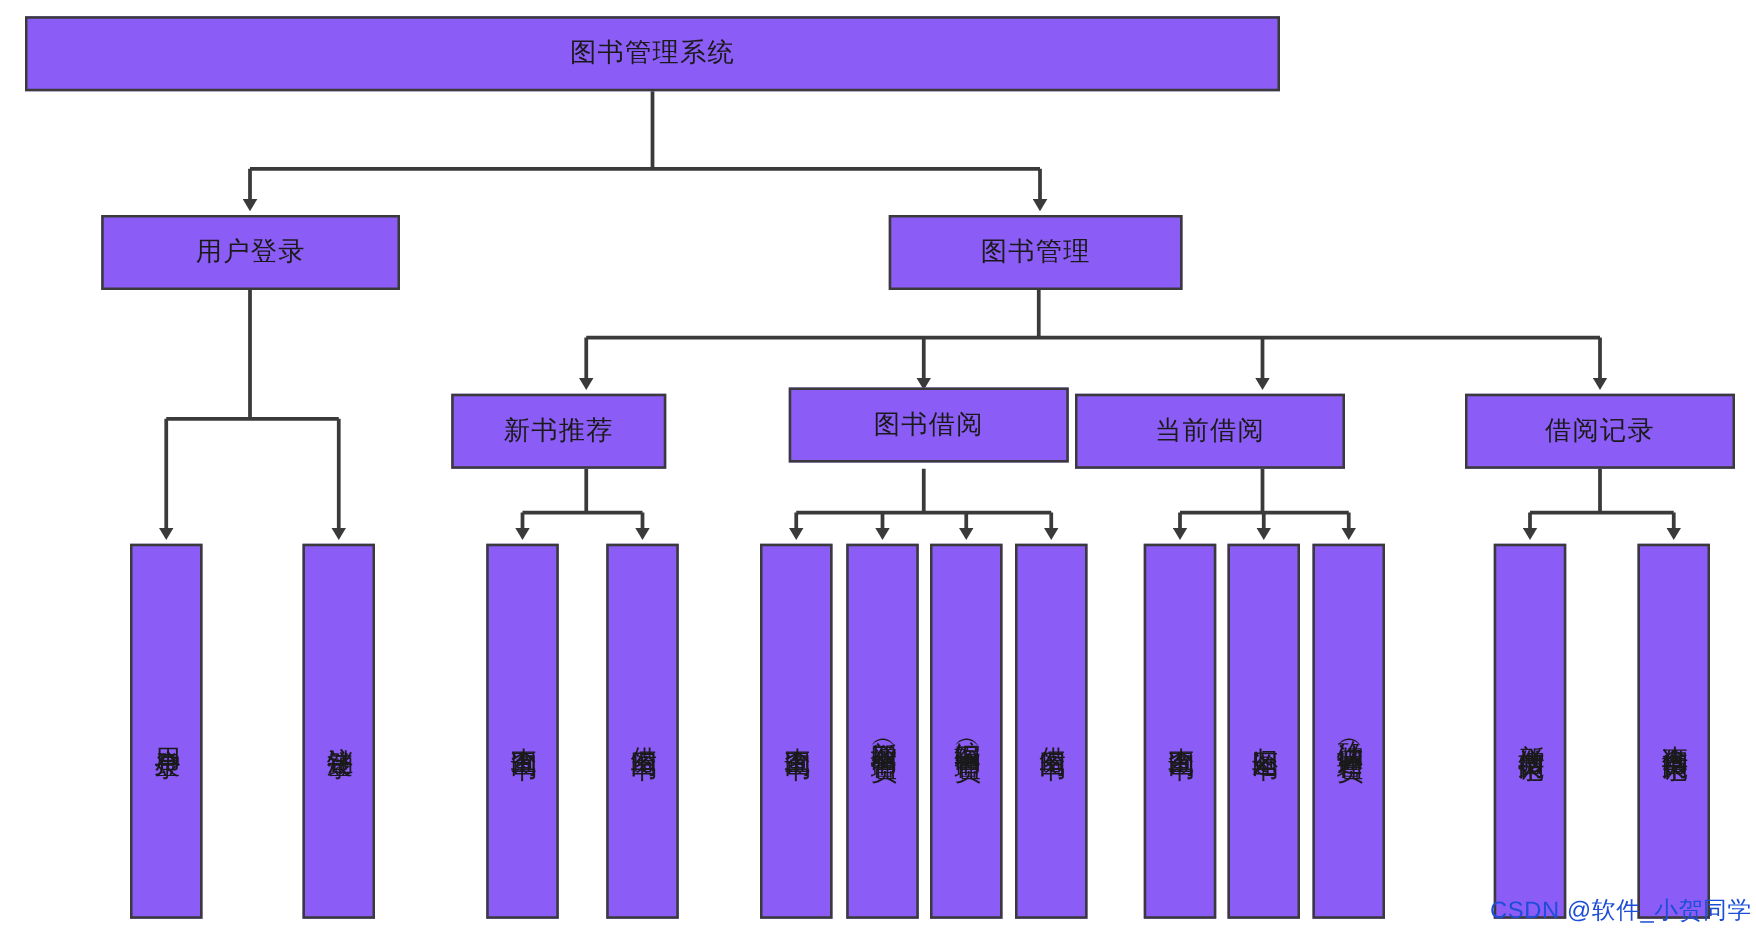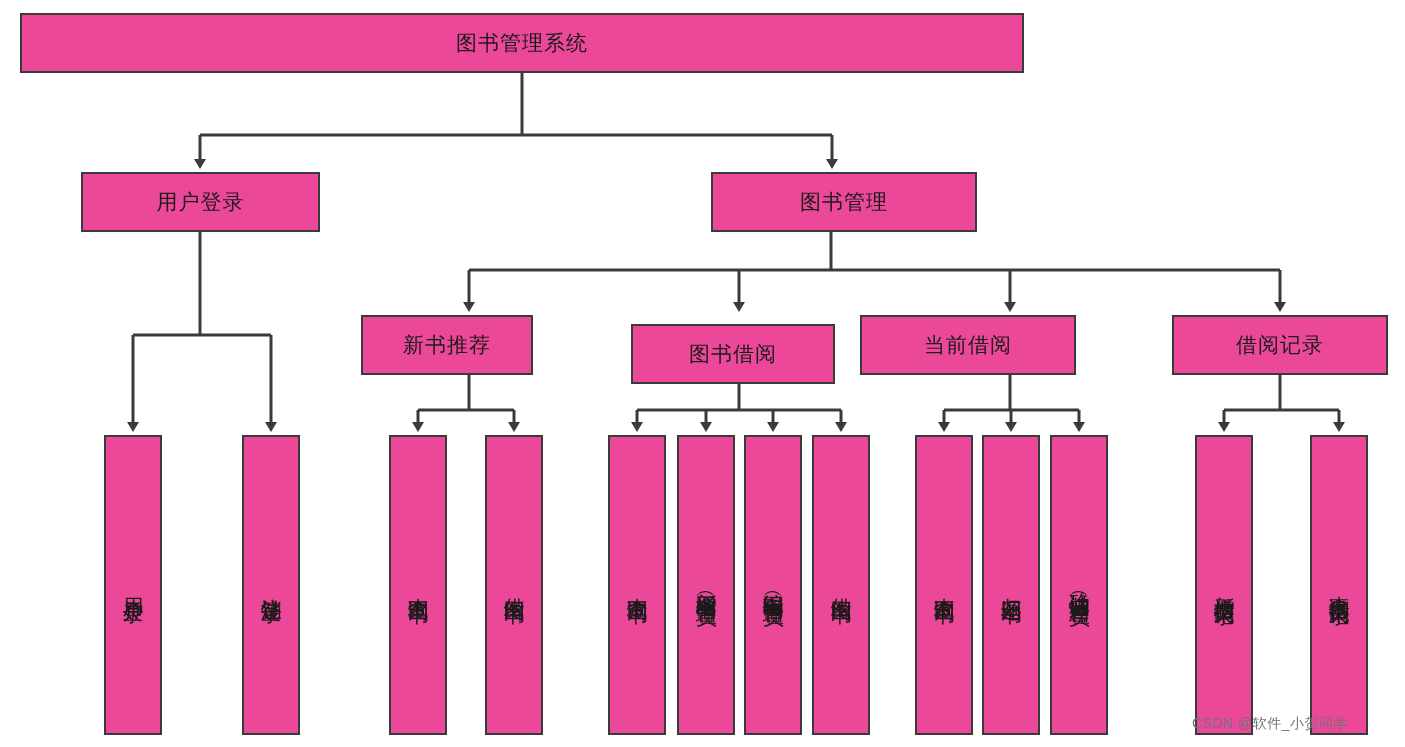--- a/index.html
+++ b/index.html
@@ -22,21 +22,21 @@
     position: absolute;
     left: 0;
     top: 0;
     width: 1405px;
     height: 747px;
     pointer-events: none;
   }
   .node {
     position: absolute;
     box-sizing: border-box;
-    background: #ec4899;
+    background: #8b5cf6;
     border: 2px solid #3a3a3a;
     display: flex;
     align-items: center;
     justify-content: center;
     color: #1a1a1a;
   }
   .node.horiz {
     font-size: 21px;
     letter-spacing: 1px;
     line-height: 1.1;
@@ -52,22 +52,22 @@
   }
   .node.vert .vlabel {
     writing-mode: vertical-rl;
     text-orientation: upright;
     display: block;
     white-space: normal;
     text-align: center;
   }
   .watermark {
     position: absolute;
-    font-size: 14px;
-    color: #737373;
+    font-size: 19px;
+    color: #1d4ed8;
     white-space: nowrap;
     letter-spacing: 0.5px;
   }
 </style>
 </head>
 <body>
 
 <div id="diagram-root">
 
   <svg id="edges-layer" viewBox="0 0 1405 747" width="1405" height="747" xmlns="http://www.w3.org/2000/svg">
@@ -120,28 +120,28 @@
     </g>
   </svg>
 
   <div class="node horiz" style="left:20px; top:13px; width:1004px; height:60px;">
     <span>图书管理系统</span>
   </div>
 
   <div class="node horiz" style="left:81px; top:172px; width:239px; height:60px;">
     <span>用户登录</span>
   </div>
-  <div class="node horiz" style="left:711px; top:172px; width:266px; height:60px;">
+  <div class="node horiz" style="left:711px; top:172px; width:235px; height:60px;">
     <span>图书管理</span>
   </div>
 
   <div class="node horiz" style="left:361px; top:315px; width:172px; height:60px;">
     <span>新书推荐</span>
   </div>
-  <div class="node horiz" style="left:631px; top:324px; width:204px; height:60px;">
+  <div class="node horiz" style="left:631px; top:310px; width:224px; height:60px;">
     <span>图书借阅</span>
   </div>
   <div class="node horiz" style="left:860px; top:315px; width:216px; height:60px;">
     <span>当前借阅</span>
   </div>
   <div class="node horiz" style="left:1172px; top:315px; width:216px; height:60px;">
     <span>借阅记录</span>
   </div>
 
   <div class="node vert" style="left:104px; top:435px; width:58px; height:300px;">

